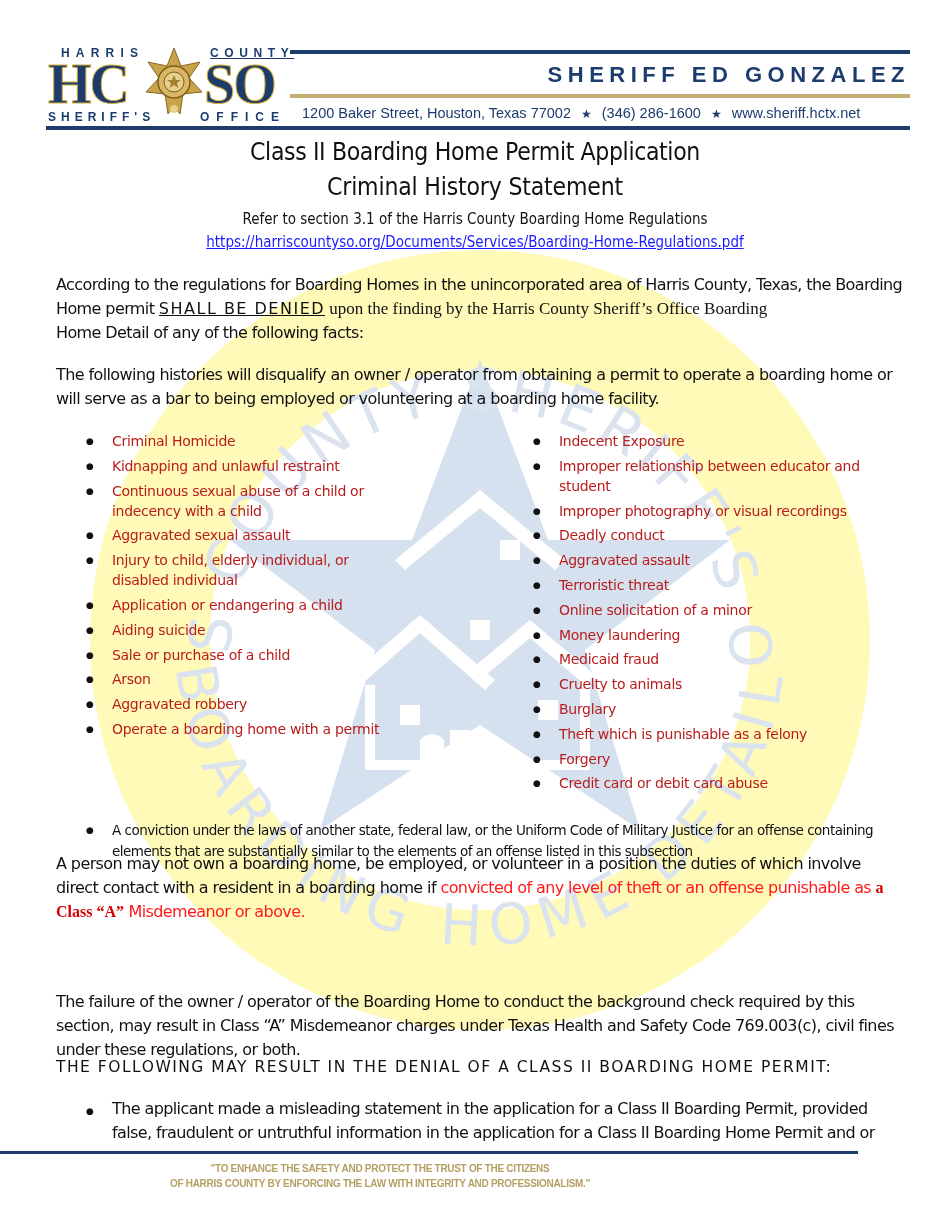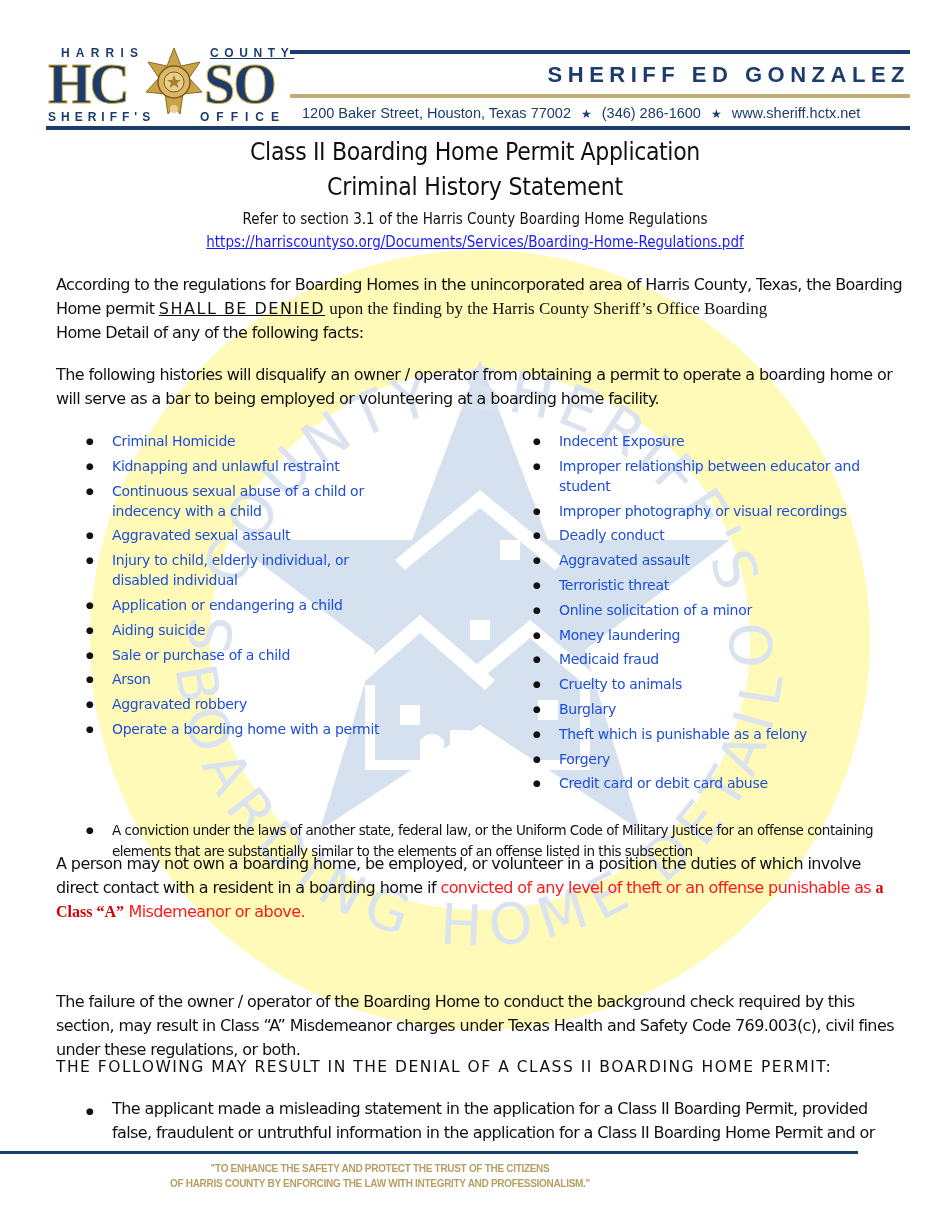--- a/index.html
+++ b/index.html
@@ -37,21 +37,21 @@
 
   .para { position: absolute; left: 56px; width: 850px; font: 16px "DejaVu Sans", sans-serif; color: #111; line-height: 24px; letter-spacing: -0.6px; }
   .para .serif { font-family: "Liberation Serif", serif; font-size: 17px; letter-spacing: 0; }
   .para .denied { text-decoration: underline; letter-spacing: 1.5px; }
   .para .red { color: #ff1a1a; }
   .para .red-bold { color: #d40000; font-family: "Liberation Serif", serif; font-weight: bold; letter-spacing: 0; }
 
   .p1 { top: 273px; }
   .p2 { top: 363px; }
 
-  ul.col { position: absolute; list-style: none; font: 14px "DejaVu Sans", sans-serif; color: #1d4ed8; letter-spacing: -0.3px; }
+  ul.col { position: absolute; list-style: none; font: 14px "DejaVu Sans", sans-serif; color: #b91c1c; letter-spacing: -0.3px; }
   ul.col li { position: relative; padding-left: 26px; line-height: 20px; margin-bottom: 4.8px; }
   ul.col li::before { content: "\25CF"; position: absolute; left: 0; top: 0; font-size: 9px; color: #111; }
   .col-left { left: 86px; top: 431px; width: 360px; }
   .col-right { left: 533px; top: 431px; width: 380px; }
 
   .conviction { position: absolute; left: 86px; top: 820px; width: 820px; font: 13.5px "DejaVu Sans", sans-serif; color: #111; line-height: 21px; letter-spacing: -0.5px; padding-left: 26px; }
   .conviction::before { content: "\25CF"; position: absolute; left: 0; top: 0; font-size: 9px; }
 
   .p3 { top: 852px; }
   .p4 { top: 990px; }

